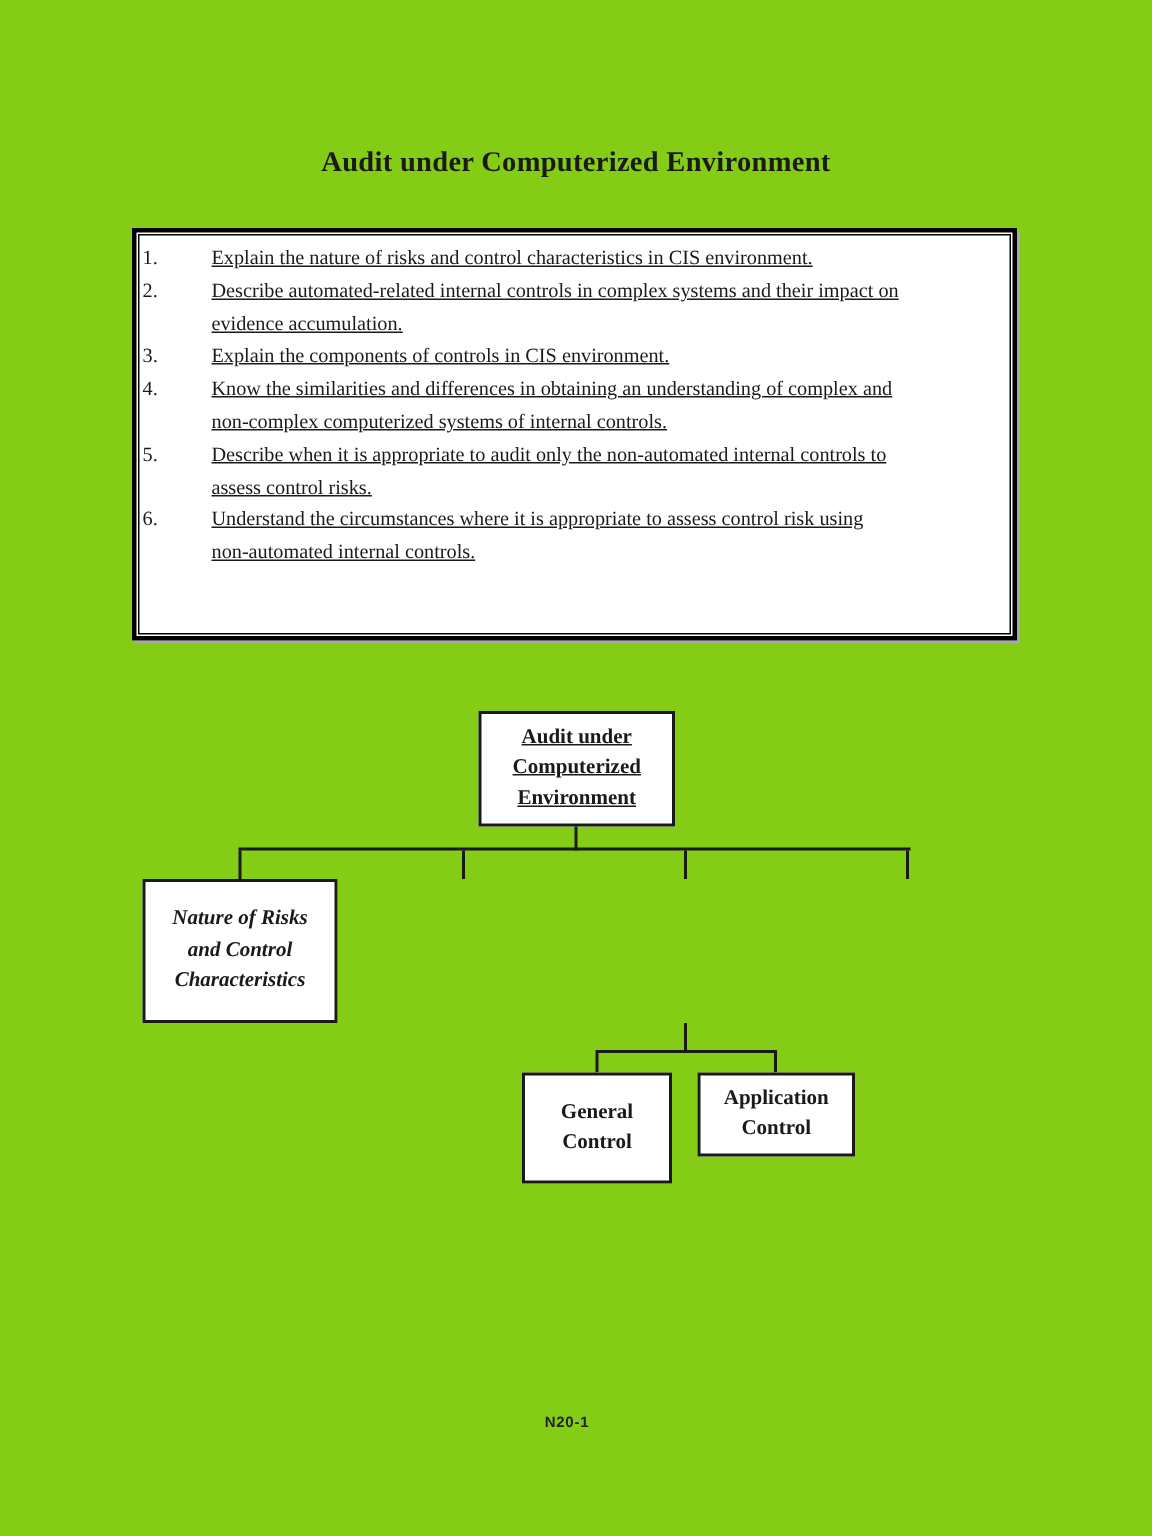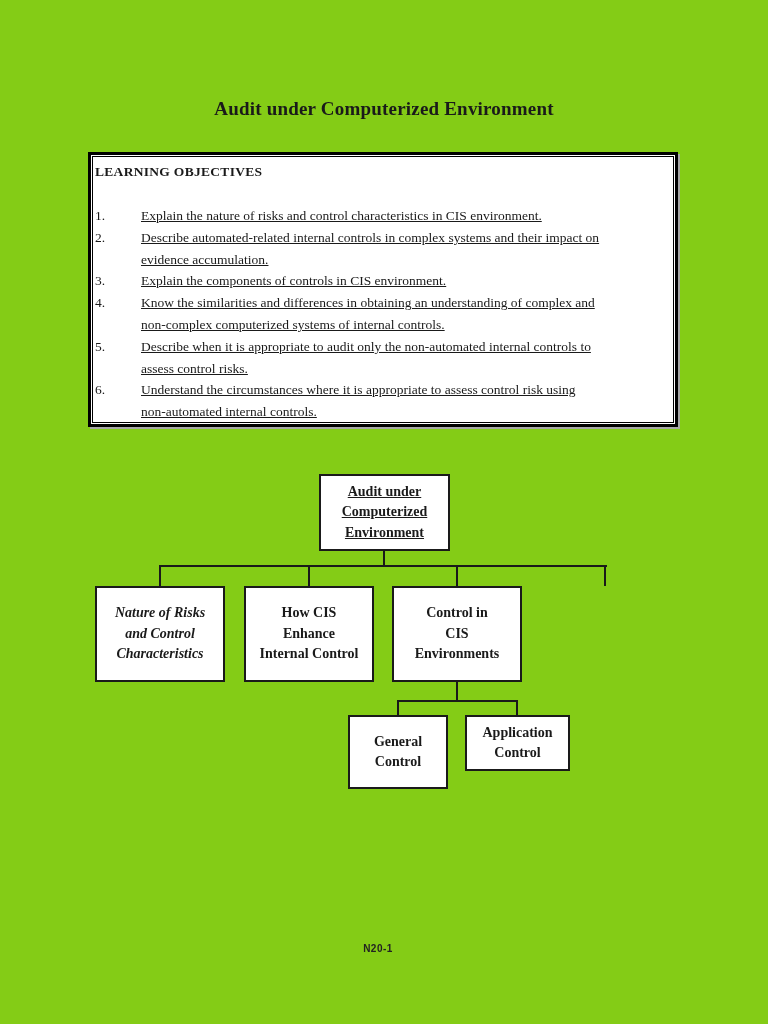--- a/index.html
+++ b/index.html
@@ -70,21 +70,20 @@
 </style>
 </head>
 <body>
 
 <div class="page">
 
   <h1 class="title">Audit under Computerized Environment</h1>
 
   <div class="lo-box">
     <div class="lo-inner">
-      <div class="lo-heading">LEARNING OBJECTIVES</div>
 
       <div class="lo-row">
         <div class="lo-num">1.</div>
         <div class="lo-text">Explain the nature of risks and control characteristics in CIS environment.</div>
       </div>
       <div class="lo-row">
         <div class="lo-num">2.</div>
         <div class="lo-text">Describe automated-related internal controls in complex systems and their impact on
 evidence accumulation.</div>
       </div>
@@ -117,26 +116,20 @@
   <div class="conn c-root-stub"></div>
   <div class="conn c-hline1"></div>
   <div class="conn c-stub1"></div>
   <div class="conn c-stub2"></div>
   <div class="conn c-stub3"></div>
   <div class="conn c-stub4"></div>
 
   <div class="dbox box-l2-1">Nature of Risks
 and Control
 Characteristics</div>
-  <div class="dbox box-l2-2">How CIS
-Enhance
-Internal Control</div>
-  <div class="dbox box-l2-3">Control in
-CIS
-Environments</div>
 
   <div class="conn c-b3-down"></div>
   <div class="conn c-hline2"></div>
   <div class="conn c-stub-gc"></div>
   <div class="conn c-stub-ac"></div>
 
   <div class="dbox box-l3-1">General
 Control</div>
   <div class="dbox box-l3-2">Application
 Control</div>

